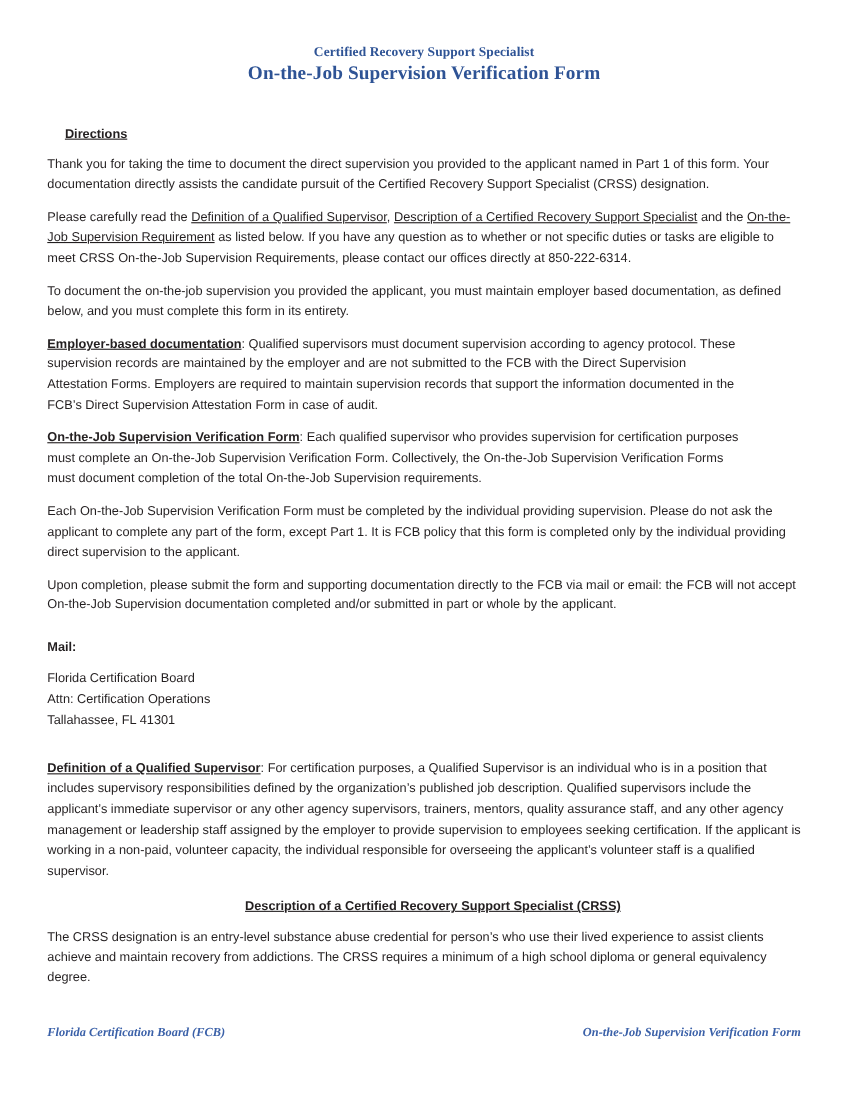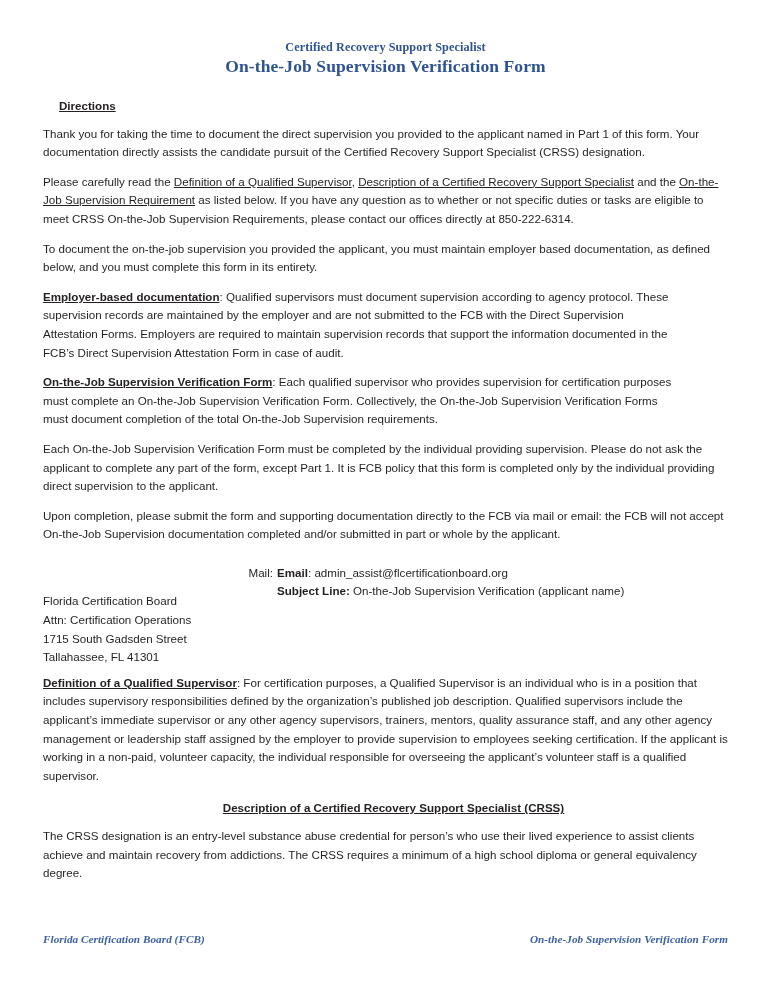--- a/index.html
+++ b/index.html
@@ -23,21 +23,21 @@
   .content {
     position: absolute;
     left: 43px;
     top: 40px;
     width: 685px;
   }
 
   
   .title-block {
     text-align: center;
-    margin-bottom: 20px;
+    margin-bottom: 36px;
   }
   .subtitle-line {
     font-family: "Liberation Serif", serif;
     font-weight: bold;
     font-size: 12.2px;
     color: #2e5395;
     letter-spacing: 0.1px;
     line-height: 15px;
   }
   .main-title {
@@ -97,25 +97,24 @@
     width: 230px;
   }
   .contact-right {
     position: absolute;
     left: 234px;
     top: 0;
     width: 450px;
   }
   .contact-label {
     font-size: 11.6px;
-    font-weight: normal;
+    font-weight: bold;
     line-height: 18.6px;
     display: block;
     margin-bottom: 10px;
-    text-align: right;
   }
   .addr-line {
     font-size: 11.6px;
     line-height: 18.6px;
     display: block;
   }
   .contact-right .kv {
     font-size: 11.6px;
     line-height: 18.6px;
     display: block;
@@ -167,28 +166,23 @@
     <p class="body">Each On-the-Job Supervision Verification Form must be completed by the individual providing supervision. Please do not ask the applicant to complete any part of the form, except Part 1.  It is FCB policy that this form is completed only by the individual providing direct supervision to the applicant.</p>
 
     <p class="body">Upon completion, please submit the form and supporting documentation directly to the FCB via mail or email:  the FCB will not accept On-the-Job Supervision documentation completed and/or submitted in part or whole by the applicant.</p>
 
     <div class="contact-block">
 
       <div class="contact-left">
         <span class="contact-label">Mail:</span>
         <span class="addr-line">Florida Certification Board</span>
         <span class="addr-line">Attn:  Certification Operations</span>
-        <span class="addr-line">1715 South Gadsden Street</span>
         <span class="addr-line">Tallahassee, FL 41301</span>
       </div>
 
-      <div class="contact-right">
-        <span class="kv"><span class="b">Email</span><span>:  </span><span>admin_assist@flcertificationboard.org</span></span>
-        <span class="kv"><span class="b">Subject Line:</span><span>  </span><span>On-the-Job Supervision Verification (applicant name)</span></span>
-      </div>
 
     </div>
 
     <p class="body"><span class="bu">Definition of a Qualified Supervisor</span><span>: For certification purposes, a Qualified Supervisor is an individual who is in a position that includes supervisory responsibilities defined by the organization’s published job description.  Qualified supervisors include the applicant’s immediate supervisor or any other agency supervisors, trainers, mentors, quality assurance staff, and any other agency management or leadership staff assigned by the employer to provide supervision to employees seeking certification.  If the applicant is working in a non-paid, volunteer capacity, the individual responsible for overseeing the applicant’s volunteer staff is a qualified supervisor.</span></p>
 
 
     <span class="section-heading heading-spaced">Description of a Certified Recovery Support Specialist (CRSS)</span>
 
     <p class="body">The CRSS designation is an entry-level substance abuse credential for person’s who use their lived experience to assist clients achieve and maintain recovery from addictions.  The CRSS requires a minimum of a high school diploma or general equivalency degree.</p>
 

